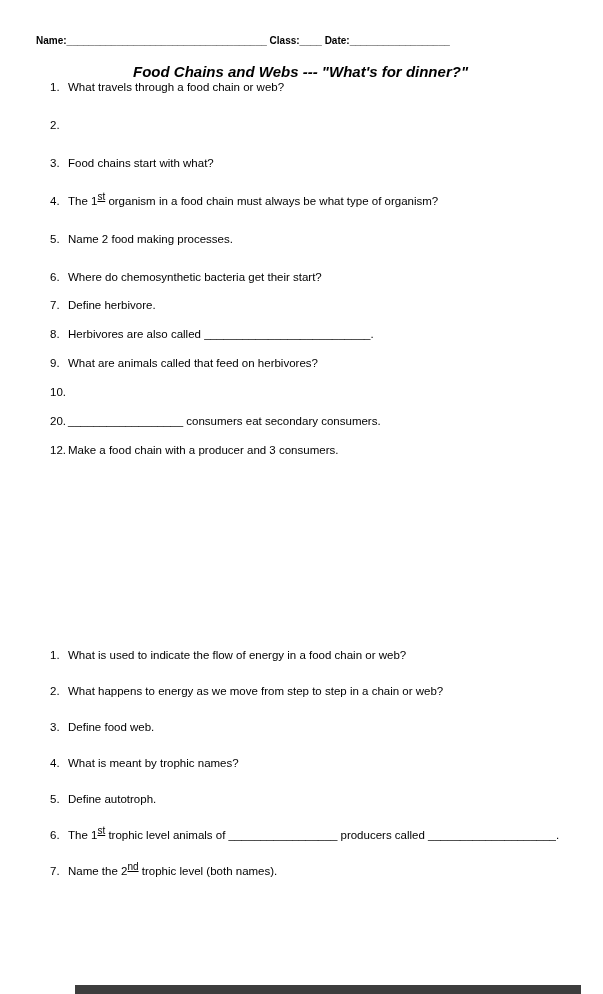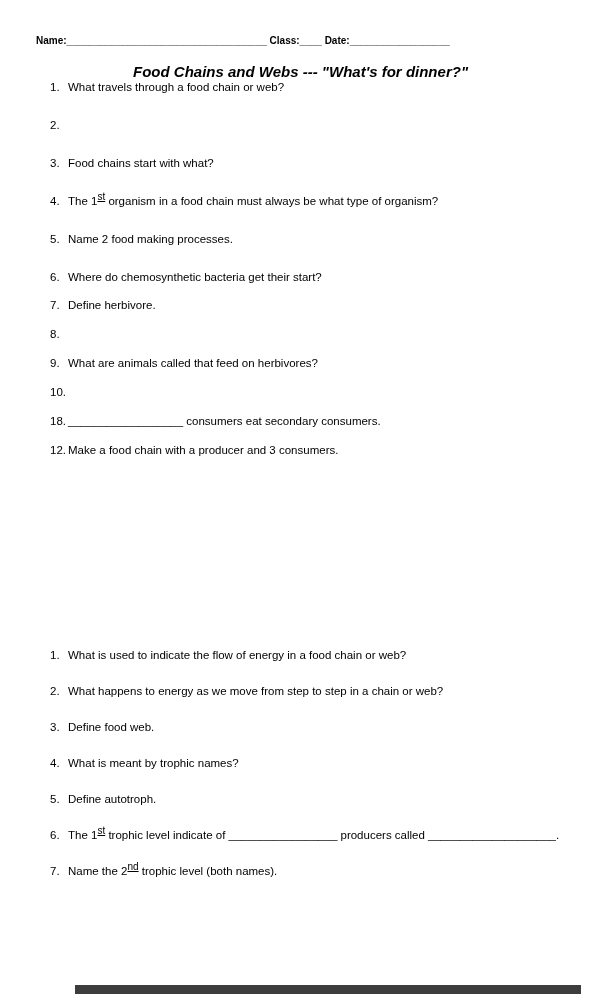--- a/index.html
+++ b/index.html
@@ -108,30 +108,31 @@
     <div class="question mb-xs">
       <span class="q-num">6.</span>
       <span class="q-text">Where do chemosynthetic bacteria get their start?</span>
     </div>
     <div class="question mb-sm">
       <span class="q-num">7.</span>
       <span class="q-text">Define herbivore.</span>
     </div>
     <div class="question mb-sm">
       <span class="q-num">8.</span>
+      <span class="q-text">Herbivores are also called __________________________.</span>
     </div>
     <div class="question mb-sm">
       <span class="q-num">9.</span>
       <span class="q-text">What are animals called that feed on herbivores?</span>
     </div>
     <div class="question mb-sm">
       <span class="q-num">10.</span>
     </div>
     <div class="question mb-sm">
-      <span class="q-num">18.</span>
+      <span class="q-num">20.</span>
       <span class="q-text">__________________ consumers eat secondary consumers.</span>
     </div>
     <div class="question mb-sm">
       <span class="q-num">12.</span>
       <span class="q-text">Make a food chain with a producer and 3 consumers.</span>
     </div>
   </div>
 
   <div class="section-gap"></div>
 
@@ -152,21 +153,21 @@
     <div class="question mb-md">
       <span class="q-num">4.</span>
       <span class="q-text">What is meant by trophic names?</span>
     </div>
     <div class="question mb-md">
       <span class="q-num">5.</span>
       <span class="q-text">Define autotroph.</span>
     </div>
     <div class="question mb-md">
       <span class="q-num">6.</span>
-      <span class="q-text"><span>The 1</span><sup>st</sup><span> trophic level indicate of _________________ producers called ____________________.</span></span>
+      <span class="q-text"><span>The 1</span><sup>st</sup><span> trophic level animals of _________________ producers called ____________________.</span></span>
     </div>
     <div class="question mb-md">
       <span class="q-num">7.</span>
       <span class="q-text"><span>Name the 2</span><sup>nd</sup><span> trophic level (both names).</span></span>
     </div>
   </div>
 
 </div>
 
 <div class="bottom-bar"></div>

